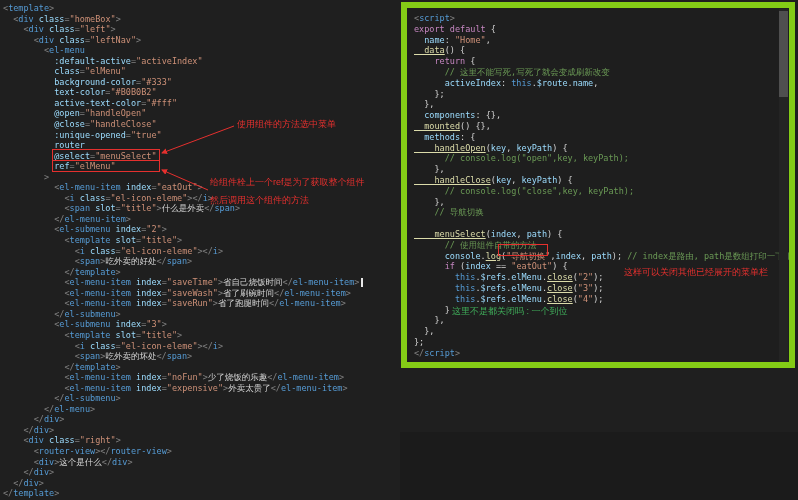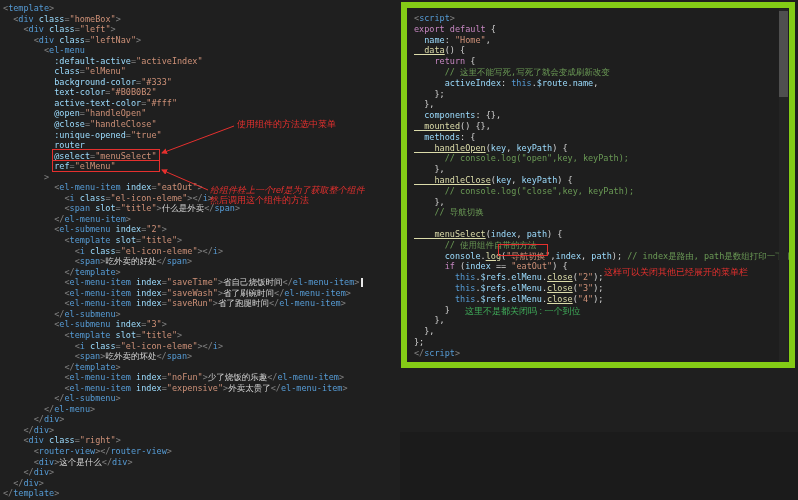--- a/index.html
+++ b/index.html
@@ -32,21 +32,21 @@
 
   .scrollbar { position:absolute; top:1px; right:1px; width:9px; height:362px;
                background:#242424; }
   .scrollbar .thumb { position:absolute; top:2px; left:0; width:9px; height:86px;
                       background:#4f4f4f; }
 
   
   .hl-box { position:absolute; border:1px solid #e5302e; pointer-events:none; }
   .note { position:absolute; font:9px "Liberation Sans", sans-serif;
           color:#e5302e; white-space:nowrap; pointer-events:none; }
-  .note.green { color:#3fae5a;margin-left:13px; }
+  .note.green { color:#3fae5a; }
   .arrows { position:absolute; left:0; top:0; width:798px; height:500px;
             pointer-events:none; }
 </style>
 </head>
 <body>
 
 <div class="screen">
 
   <div class="left-panel">
     <div id="left-code" class="code left-code"><div class="ln"><span class="tk-p">&lt;</span><span class="tk-tag">template</span><span class="tk-p">&gt;</span></div><div class="ln"><span class="tk-p">  &lt;</span><span class="tk-tag">div</span><span class="tk-attr"> class</span><span class="tk-p">=</span><span class="tk-str">"homeBox"</span><span class="tk-p">&gt;</span></div><div class="ln"><span class="tk-p">    &lt;</span><span class="tk-tag">div</span><span class="tk-attr"> class</span><span class="tk-p">=</span><span class="tk-str">"left"</span><span class="tk-p">&gt;</span></div><div class="ln"><span class="tk-p">      &lt;</span><span class="tk-tag">div</span><span class="tk-attr"> class</span><span class="tk-p">=</span><span class="tk-str">"leftNav"</span><span class="tk-p">&gt;</span></div><div class="ln"><span class="tk-p">        &lt;</span><span class="tk-tag">el-menu</span></div><div class="ln"><span class="tk-attr">          :default-active</span><span class="tk-p">=</span><span class="tk-str">"activeIndex"</span></div><div class="ln"><span class="tk-attr">          class</span><span class="tk-p">=</span><span class="tk-str">"elMenu"</span></div><div class="ln"><span class="tk-attr">          background-color</span><span class="tk-p">=</span><span class="tk-str">"#333"</span></div><div class="ln"><span class="tk-attr">          text-color</span><span class="tk-p">=</span><span class="tk-str">"#B0B0B2"</span></div><div class="ln"><span class="tk-attr">          active-text-color</span><span class="tk-p">=</span><span class="tk-str">"#fff"</span></div><div class="ln"><span class="tk-attr">          @open</span><span class="tk-p">=</span><span class="tk-str">"handleOpen"</span></div><div class="ln"><span class="tk-attr">          @close</span><span class="tk-p">=</span><span class="tk-str">"handleClose"</span></div><div class="ln"><span class="tk-attr">          :unique-opened</span><span class="tk-p">=</span><span class="tk-str">"true"</span></div><div class="ln"><span class="tk-attr">          router</span></div><div class="ln"><span class="tk-attr">          @select</span><span class="tk-p">=</span><span class="tk-str">"menuSelect"</span></div><div class="ln"><span class="tk-attr">          ref</span><span class="tk-p">=</span><span class="tk-str">"elMenu"</span></div><div class="ln"><span class="tk-p">        &gt;</span></div><div class="ln"><span class="tk-p">          &lt;</span><span class="tk-tag">el-menu-item</span><span class="tk-attr"> index</span><span class="tk-p">=</span><span class="tk-str">"eatOut"</span><span class="tk-p">&gt;</span></div><div class="ln"><span class="tk-p">            &lt;</span><span class="tk-tag">i</span><span class="tk-attr"> class</span><span class="tk-p">=</span><span class="tk-str">"el-icon-eleme"</span><span class="tk-p">&gt;&lt;/</span><span class="tk-tag">i</span><span class="tk-p">&gt;</span></div><div class="ln"><span class="tk-p">            &lt;</span><span class="tk-tag">span</span><span class="tk-attr"> slot</span><span class="tk-p">=</span><span class="tk-str">"title"</span><span class="tk-p">&gt;</span><span class="tk-txt">什么是外卖</span><span class="tk-p">&lt;/</span><span class="tk-tag">span</span><span class="tk-p">&gt;</span></div><div class="ln"><span class="tk-p">          &lt;/</span><span class="tk-tag">el-menu-item</span><span class="tk-p">&gt;</span></div><div class="ln"><span class="tk-p">          &lt;</span><span class="tk-tag">el-submenu</span><span class="tk-attr"> index</span><span class="tk-p">=</span><span class="tk-str">"2"</span><span class="tk-p">&gt;</span></div><div class="ln"><span class="tk-p">            &lt;</span><span class="tk-tag">template</span><span class="tk-attr"> slot</span><span class="tk-p">=</span><span class="tk-str">"title"</span><span class="tk-p">&gt;</span></div><div class="ln"><span class="tk-p">              &lt;</span><span class="tk-tag">i</span><span class="tk-attr"> class</span><span class="tk-p">=</span><span class="tk-str">"el-icon-eleme"</span><span class="tk-p">&gt;&lt;/</span><span class="tk-tag">i</span><span class="tk-p">&gt;</span></div><div class="ln"><span class="tk-p">              &lt;</span><span class="tk-tag">span</span><span class="tk-p">&gt;</span><span class="tk-txt">吃外卖的好处</span><span class="tk-p">&lt;/</span><span class="tk-tag">span</span><span class="tk-p">&gt;</span></div><div class="ln"><span class="tk-p">            &lt;/</span><span class="tk-tag">template</span><span class="tk-p">&gt;</span></div><div class="ln"><span class="tk-p">            &lt;</span><span class="tk-tag">el-menu-item</span><span class="tk-attr"> index</span><span class="tk-p">=</span><span class="tk-str">"saveTime"</span><span class="tk-p">&gt;</span><span class="tk-txt">省自己烧饭时间</span><span class="tk-p">&lt;/</span><span class="tk-tag">el-menu-item</span><span class="tk-p">&gt;</span><span class="tk-cur"></span></div><div class="ln"><span class="tk-p">            &lt;</span><span class="tk-tag">el-menu-item</span><span class="tk-attr"> index</span><span class="tk-p">=</span><span class="tk-str">"saveWash"</span><span class="tk-p">&gt;</span><span class="tk-txt">省了刷碗时间</span><span class="tk-p">&lt;/</span><span class="tk-tag">el-menu-item</span><span class="tk-p">&gt;</span></div><div class="ln"><span class="tk-p">            &lt;</span><span class="tk-tag">el-menu-item</span><span class="tk-attr"> index</span><span class="tk-p">=</span><span class="tk-str">"saveRun"</span><span class="tk-p">&gt;</span><span class="tk-txt">省了跑腿时间</span><span class="tk-p">&lt;/</span><span class="tk-tag">el-menu-item</span><span class="tk-p">&gt;</span></div><div class="ln"><span class="tk-p">          &lt;/</span><span class="tk-tag">el-submenu</span><span class="tk-p">&gt;</span></div><div class="ln"><span class="tk-p">          &lt;</span><span class="tk-tag">el-submenu</span><span class="tk-attr"> index</span><span class="tk-p">=</span><span class="tk-str">"3"</span><span class="tk-p">&gt;</span></div><div class="ln"><span class="tk-p">            &lt;</span><span class="tk-tag">template</span><span class="tk-attr"> slot</span><span class="tk-p">=</span><span class="tk-str">"title"</span><span class="tk-p">&gt;</span></div><div class="ln"><span class="tk-p">              &lt;</span><span class="tk-tag">i</span><span class="tk-attr"> class</span><span class="tk-p">=</span><span class="tk-str">"el-icon-eleme"</span><span class="tk-p">&gt;&lt;/</span><span class="tk-tag">i</span><span class="tk-p">&gt;</span></div><div class="ln"><span class="tk-p">              &lt;</span><span class="tk-tag">span</span><span class="tk-p">&gt;</span><span class="tk-txt">吃外卖的坏处</span><span class="tk-p">&lt;/</span><span class="tk-tag">span</span><span class="tk-p">&gt;</span></div><div class="ln"><span class="tk-p">            &lt;/</span><span class="tk-tag">template</span><span class="tk-p">&gt;</span></div><div class="ln"><span class="tk-p">            &lt;</span><span class="tk-tag">el-menu-item</span><span class="tk-attr"> index</span><span class="tk-p">=</span><span class="tk-str">"noFun"</span><span class="tk-p">&gt;</span><span class="tk-txt">少了烧饭的乐趣</span><span class="tk-p">&lt;/</span><span class="tk-tag">el-menu-item</span><span class="tk-p">&gt;</span></div><div class="ln"><span class="tk-p">            &lt;</span><span class="tk-tag">el-menu-item</span><span class="tk-attr"> index</span><span class="tk-p">=</span><span class="tk-str">"expensive"</span><span class="tk-p">&gt;</span><span class="tk-txt">外卖太贵了</span><span class="tk-p">&lt;/</span><span class="tk-tag">el-menu-item</span><span class="tk-p">&gt;</span></div><div class="ln"><span class="tk-p">          &lt;/</span><span class="tk-tag">el-submenu</span><span class="tk-p">&gt;</span></div><div class="ln"><span class="tk-p">        &lt;/</span><span class="tk-tag">el-menu</span><span class="tk-p">&gt;</span></div><div class="ln"><span class="tk-p">      &lt;/</span><span class="tk-tag">div</span><span class="tk-p">&gt;</span></div><div class="ln"><span class="tk-p">    &lt;/</span><span class="tk-tag">div</span><span class="tk-p">&gt;</span></div><div class="ln"><span class="tk-p">    &lt;</span><span class="tk-tag">div</span><span class="tk-attr"> class</span><span class="tk-p">=</span><span class="tk-str">"right"</span><span class="tk-p">&gt;</span></div><div class="ln"><span class="tk-p">      &lt;</span><span class="tk-tag">router-view</span><span class="tk-p">&gt;&lt;/</span><span class="tk-tag">router-view</span><span class="tk-p">&gt;</span></div><div class="ln"><span class="tk-p">      &lt;</span><span class="tk-tag">div</span><span class="tk-p">&gt;</span><span class="tk-txt">这个是什么</span><span class="tk-p">&lt;/</span><span class="tk-tag">div</span><span class="tk-p">&gt;</span></div><div class="ln"><span class="tk-p">    &lt;/</span><span class="tk-tag">div</span><span class="tk-p">&gt;</span></div><div class="ln"><span class="tk-p">  &lt;/</span><span class="tk-tag">div</span><span class="tk-p">&gt;</span></div><div class="ln"><span class="tk-p">&lt;/</span><span class="tk-tag">template</span><span class="tk-p">&gt;</span></div></div>
@@ -67,18 +67,18 @@
     <defs>
       <marker id="arr" markerWidth="7" markerHeight="7" refX="5" refY="3" orient="auto">
         <path d="M0,0 L6,3 L0,6 z" fill="#e5302e"></path>
       </marker>
     </defs>
     <line x1="234" y1="126" x2="162" y2="153" stroke="#e5302e" stroke-width="1" marker-end="url(#arr)"></line>
     <line x1="208" y1="190" x2="162" y2="170" stroke="#e5302e" stroke-width="1" marker-end="url(#arr)"></line>
   </svg>
 
   <div class="note" style="left:237px; top:118px;">使用组件的方法选中菜单</div>
-  <div class="note" style="left:210px; top:184px;font-style:italic;">给组件栓上一个ref是为了获取整个组件</div>
+  <div class="note" style="left:210px; top:176px;">给组件栓上一个ref是为了获取整个组件</div>
   <div class="note" style="left:210px; top:194px;">然后调用这个组件的方法</div>
-  <div class="note" style="left:604px; top:266px;">这样可以关闭其他已经展开的菜单栏</div>
+  <div class="note" style="left:624px; top:266px;">这样可以关闭其他已经展开的菜单栏</div>
   <div class="note green" style="left:452px; top:305px;">这里不是都关闭吗 : 一个到位</div>
 
 </div>
 
 </body></html>

